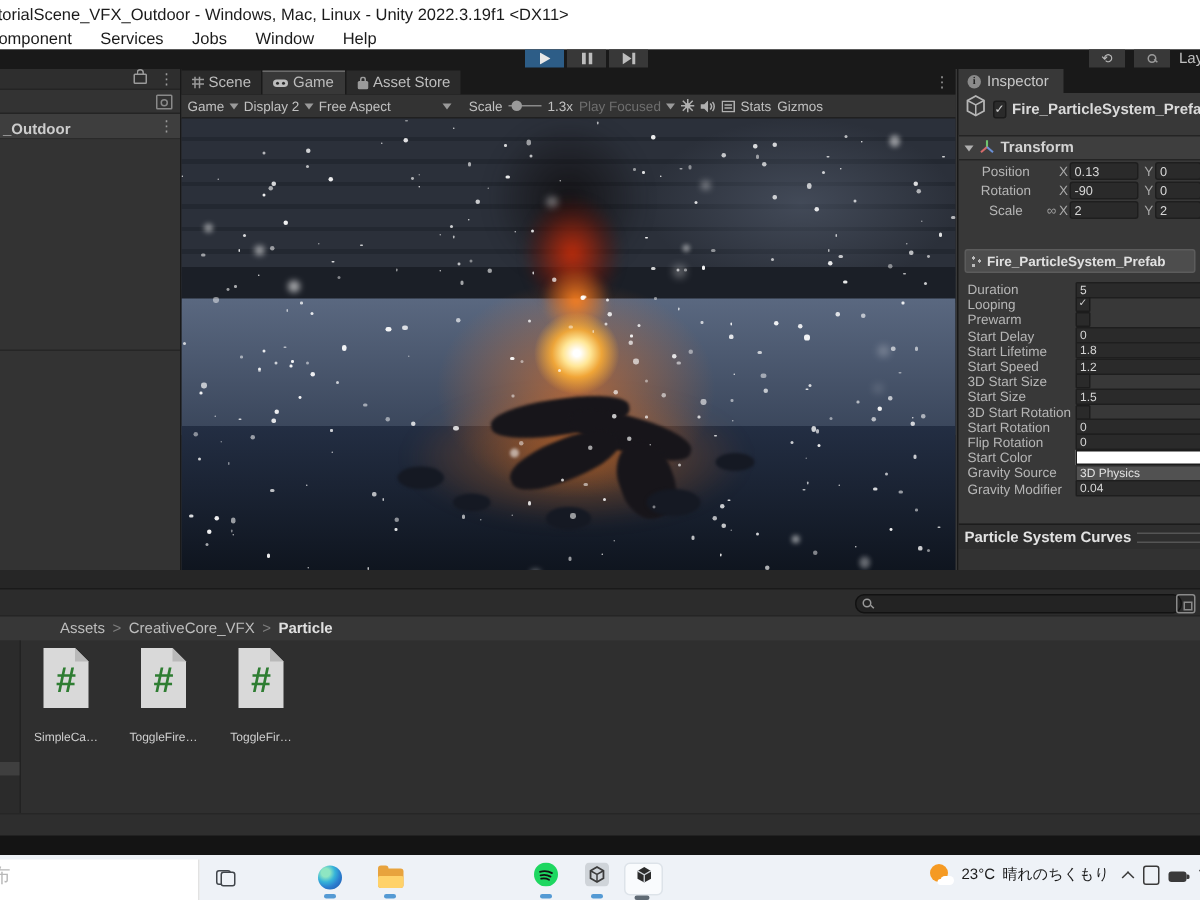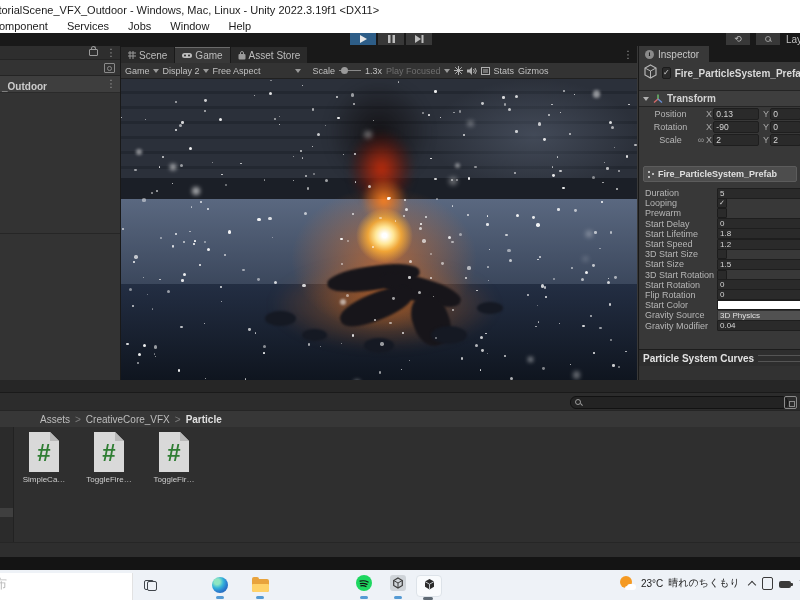--- a/index.html
+++ b/index.html
@@ -136,21 +136,21 @@
   #breadcrumb{position:absolute;top:410px;left:0;width:800px;height:17px;background:#373737;border-top:1px solid #252525;
     display:flex;align-items:center;padding-left:40px;gap:5px;font-size:10px;color:#bdbdbd;}
   #breadcrumb .sep{color:#7d7d7d;}
   #breadcrumb .crumb.last{font-weight:bold;color:#e0e0e0;}
   #proj-content{position:absolute;top:427px;left:0;width:800px;height:115px;background:#2f2f2f;}
   #proj-folders{position:absolute;left:0;top:0;width:13px;height:115px;background:#2b2b2b;border-right:1px solid #222;}
   #proj-folders .sel{position:absolute;left:0;top:81px;width:13px;height:9px;background:#3f3f3f;}
   #assets{position:absolute;left:20px;top:4px;display:flex;gap:17px;}
   .asset{width:48px;display:flex;flex-direction:column;align-items:center;}
   .asset svg{display:block;}
-  .asset .alabel{margin-top:2px;font-size:8px;color:#cfcfcf;white-space:nowrap;}
+  .asset .alabel{margin-top:14px;font-size:8px;color:#cfcfcf;white-space:nowrap;}
   #proj-bottom{position:absolute;top:542px;left:0;width:800px;height:15px;background:#2e2e2e;border-top:1px solid #262626;}
   #win-gap{position:absolute;top:557px;left:0;width:800px;height:13px;background:#141414;}
   
   #taskbar{position:absolute;top:570px;left:0;width:800px;height:30px;background:#eef2f7;}
   #tb-overlay{position:absolute;left:0;top:3px;width:132px;height:27px;background:#ffffff;overflow:hidden;
     border-right:1px solid #e2e2e2;}
   #tb-overlay .ch{font-size:13px;color:#b9b9b9;margin-left:-6px;line-height:22px;}
   .tb-app{position:absolute;top:5px;width:24px;height:20px;display:flex;align-items:center;justify-content:center;}
   .run:after{content:"";position:absolute;bottom:-4px;left:8px;width:8px;height:3px;border-radius:2px;background:#549ad4;}
   .tb-tile{background:#f9fbfd;border:1px solid #dde3e9;border-radius:4px;}

